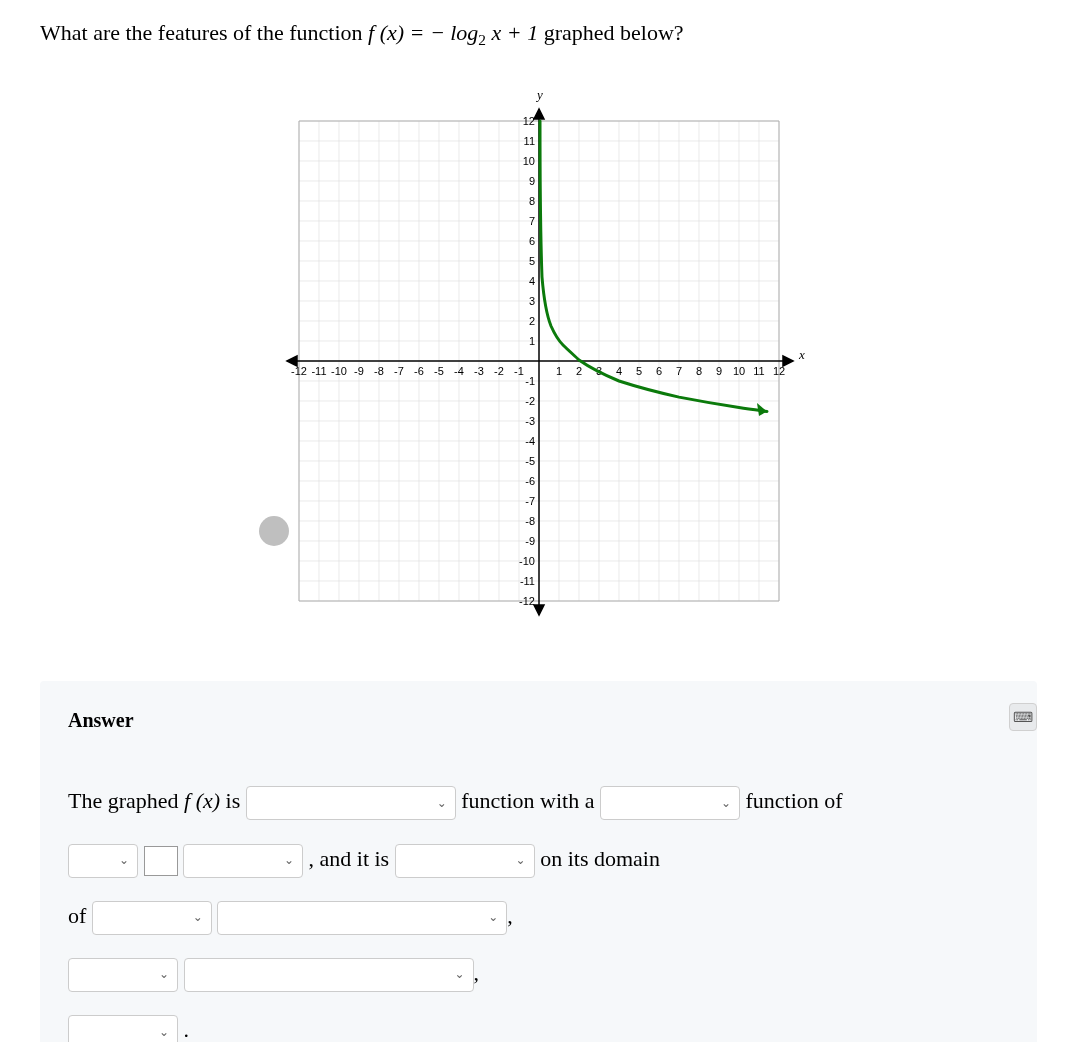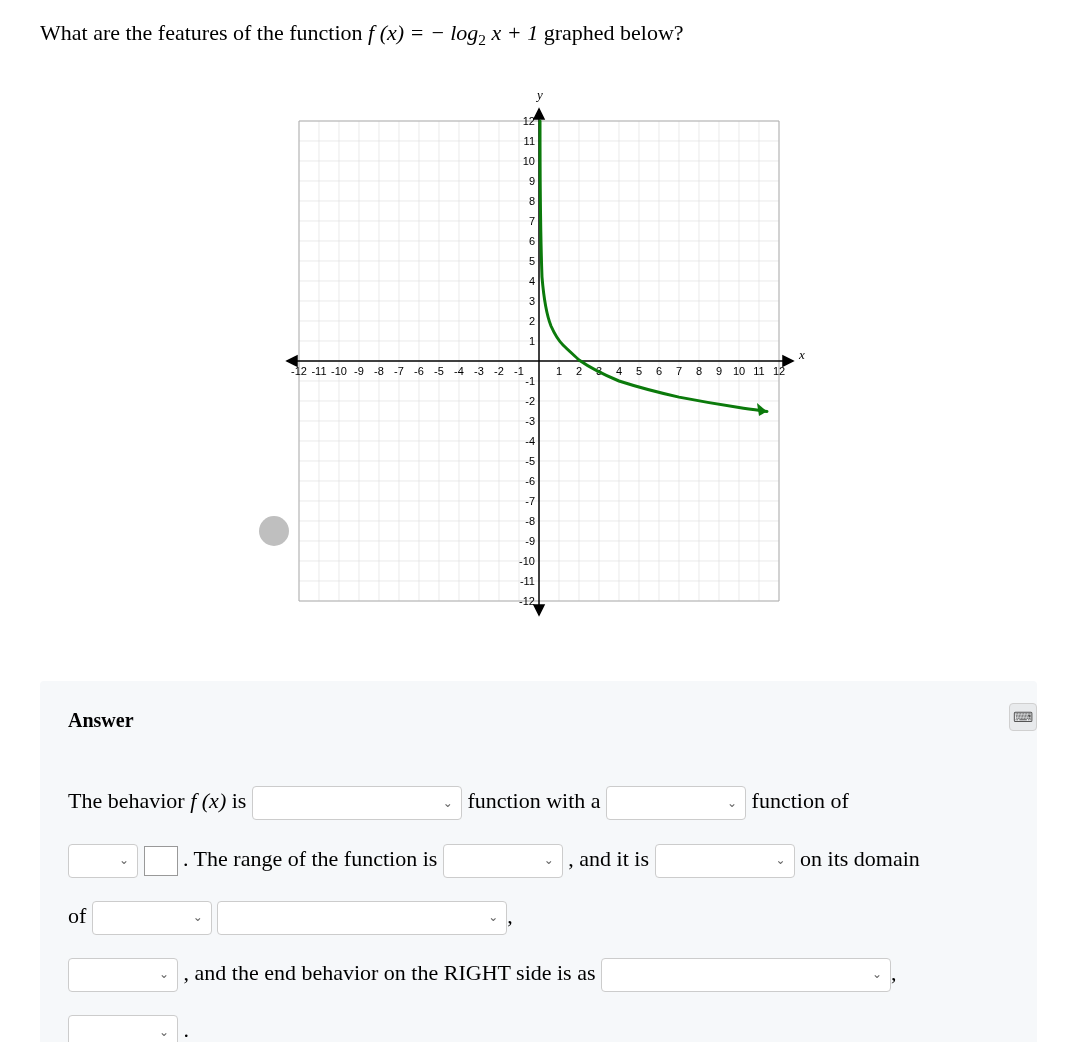--- a/index.html
+++ b/index.html
@@ -264,56 +264,54 @@
       <polygon points="498,330.4 488,322 490,335" fill="#0b7a0b"></polygon>
     </svg>
   </div>
 </div>
 
 <div class="answer-section">
   <div class="keypad-icon">⌨</div>
   <div class="answer-title">Answer</div>
 
   <div class="answer-body">
-    <span>The behavior </span><span class="math-f">f (x)</span><span> is </span>
+    <span>The graphed </span><span class="math-f">f (x)</span><span> is </span>
     <span class="blank-select w-lg">
         <span class="chev">⌄</span>
       </span>
     <span> function with a </span>
     <span class="blank-select w-md">
         <span class="chev">⌄</span>
       </span>
     <span> function of</span>
     <br>
     <span class="blank-select w-sm">
         <span class="chev">⌄</span>
       </span>
     <span class="blank-input"></span>
-    <span>. The range of the function is </span>
     <span class="blank-select w-s3">
         <span class="chev">⌄</span>
       </span>
     <span>, and it is </span>
     <span class="blank-select w-md">
         <span class="chev">⌄</span>
       </span>
     <span> on its domain</span>
     <br>
     <span>of </span>
     <span class="blank-select w-s3">
         <span class="chev">⌄</span>
       </span>
     <span class="blank-select w-xl">
         <span class="chev">⌄</span>
       </span><span>,</span>
     <br>
     <span class="blank-select w-s2">
         <span class="chev">⌄</span>
       </span>
-    <span>, and the end behavior on the RIGHT side is as </span>
     <span class="blank-select w-xl">
         <span class="chev">⌄</span>
       </span><span>,</span>
     <br>
     <span class="blank-select w-s2">
         <span class="chev">⌄</span>
       </span>
     <span>.</span>
   </div>
 </div>

